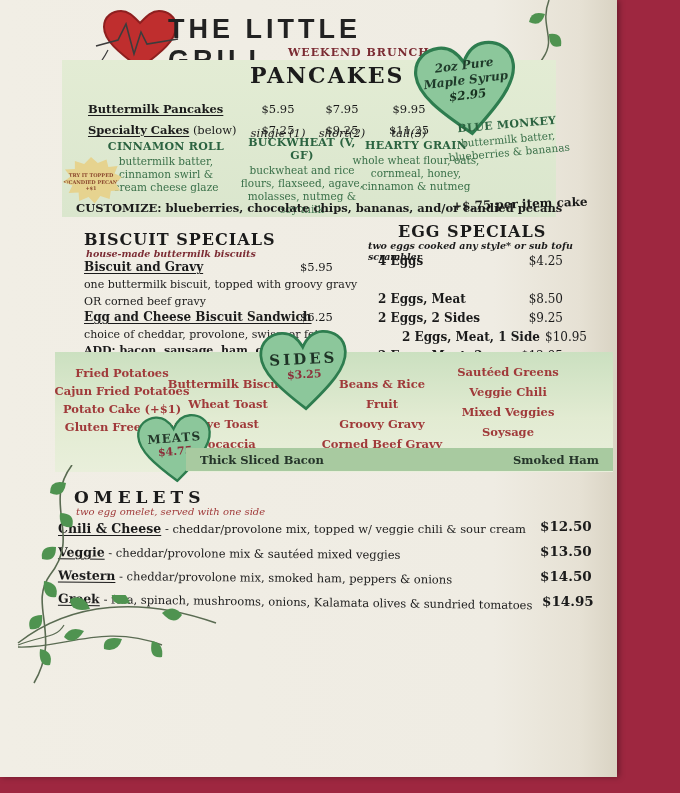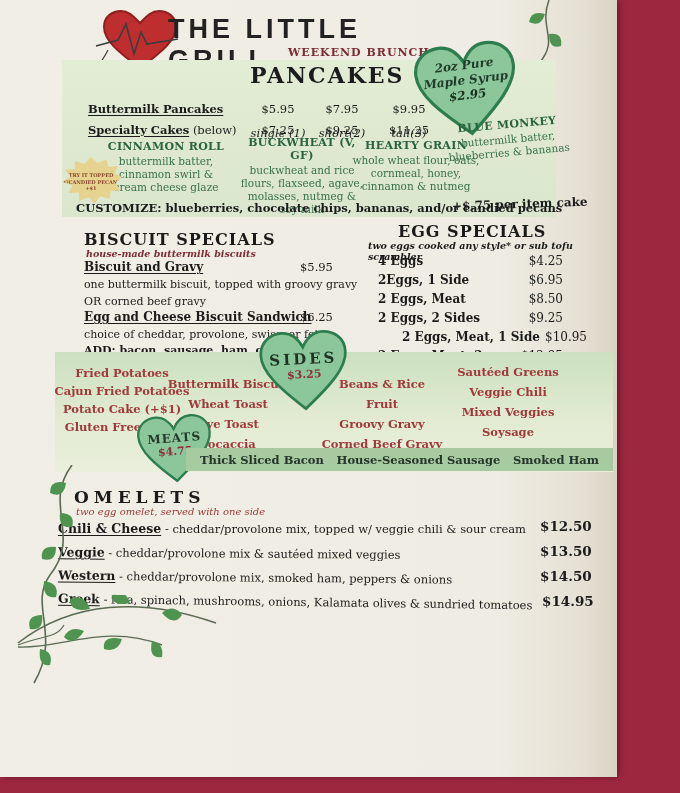--- a/index.html
+++ b/index.html
@@ -222,24 +222,20 @@
   <div class="abs bis-d2">choice of cheddar, provolone, swiss, or feta</div>
   <div class="abs bis-add">ADD: bacon, sausage, ham, or soysage</div>
   <div class="abs bis-addp">$8.35</div>
 
   <div class="abs egg-title">EGG SPECIALS</div>
   <div class="abs egg-sub">two eggs cooked any style* or sub tofu scrambler</div>
   <div class="abs egg-row egg-r0">
     <span class="n">4 Eggs</span>
     <span>$4.25</span>
   </div>
-  <div class="abs egg-row egg-r1">
-    <span class="n">2Eggs, 1 Side</span>
-    <span>$6.95</span>
-  </div>
   <div class="abs egg-row egg-r2">
     <span class="n">2 Eggs, Meat</span>
     <span>$8.50</span>
   </div>
   <div class="abs egg-row egg-r3">
     <span class="n">2 Eggs, 2 Sides</span>
     <span>$9.25</span>
   </div>
   <div class="abs egg-row egg-r4">
     <span class="n">2 Eggs, Meat, 1 Side</span>
@@ -289,21 +285,20 @@
   <div class="heart meats-heart">
     <svg viewBox="0 0 100 90">
       <path d="M50 86 C22 62 4 44 4 26 C4 10 17 3 28 3 C39 3 46 11 50 19 C54 11 61 3 72 3 C83 3 96 10 96 26 C96 44 78 62 50 86 Z" fill="#8cc79b" stroke="#2e7d4f" stroke-width="3"></path>
     </svg>
     <div class="h-text label">MEATS</div>
     <div class="h-text price">$4.75</div>
   </div>
 
   <div class="abs meats-bar">
     <span>Thick Sliced Bacon</span>
-    <span>House-Seasoned Sausage</span>
     <span>Smoked Ham</span>
   </div>
 
   <div class="abs om-title">OMELETS</div>
   <div class="abs om-sub">two egg omelet, served with one side</div>
 
   <div class="abs om-row om-r0">
     <span class="n u">Chili &amp; Cheese</span>
     <span>- cheddar/provolone mix, topped w/ veggie chili &amp; sour cream</span>
   </div>

